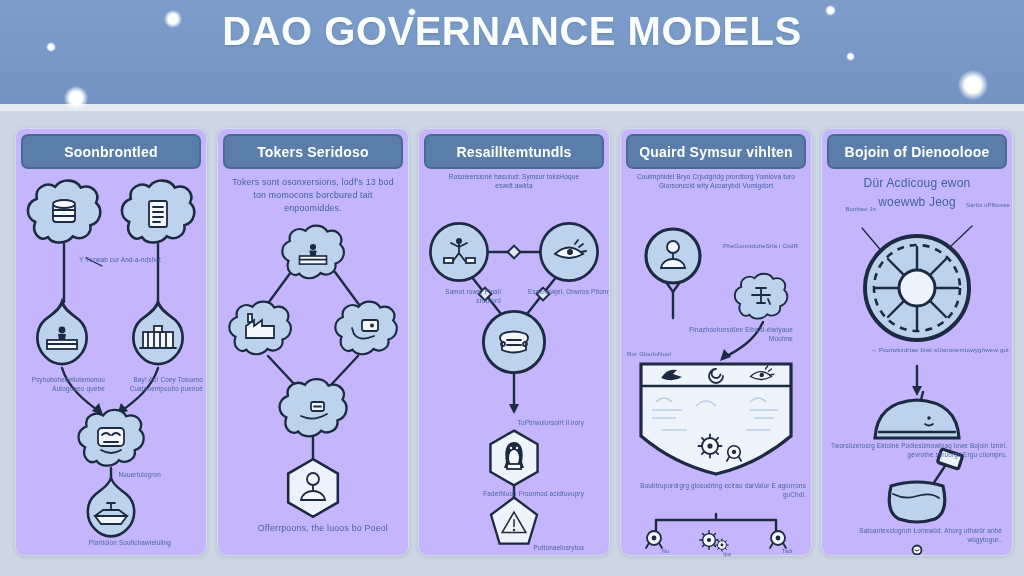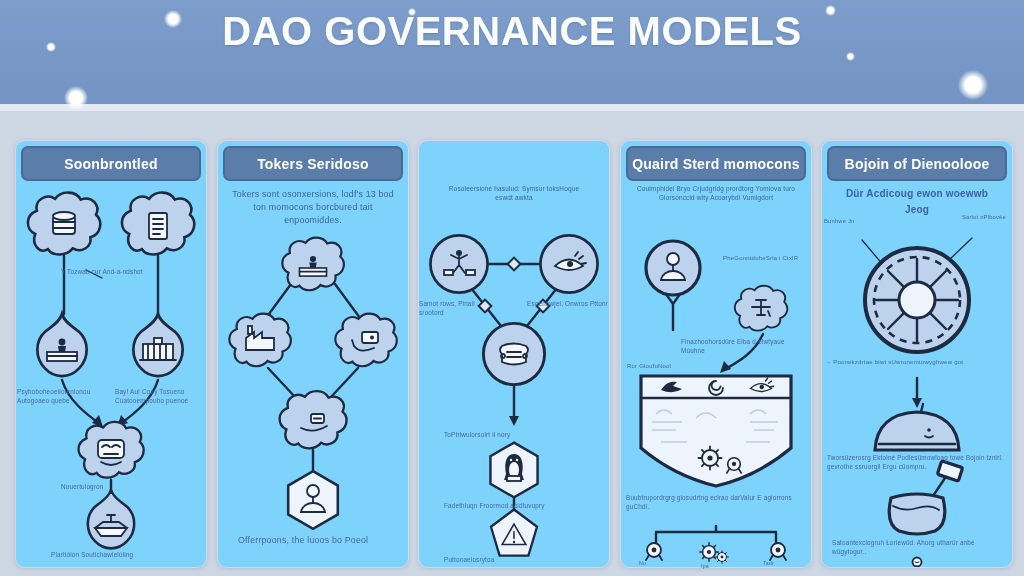--- a/index.html
+++ b/index.html
@@ -7,25 +7,25 @@
   .stage{position:relative;width:1024px;height:452px;background:#cdd6e3;}
 
   
   .band{position:absolute;left:0;top:0;width:1024px;height:104px;background:linear-gradient(180deg,#7d9ecb,#7394c2);}
   .strip{position:absolute;left:0;top:104px;width:1024px;height:7px;background:#e4eaf2;}
   .bokeh{position:absolute;border-radius:50%;background:radial-gradient(circle,#ffffff 0 38%,rgba(255,255,255,0) 72%);}
   .title{position:absolute;top:9px;left:0;width:1024px;text-align:center;color:#fbfdff;font-size:40px;font-weight:bold;letter-spacing:.5px;text-shadow:0 1px 2px rgba(40,60,100,.25);}
   .subtitle{position:absolute;top:60px;left:0;width:1024px;text-align:center;color:#edf3fb;font-size:20px;font-weight:600;letter-spacing:.3px;}
 
   
-  .card{position:absolute;top:140px;width:190px;height:426px;background:#7dd3fc;border:1px solid #d2dbe9;border-radius:10px;box-shadow:0 1px 4px rgba(60,80,120,.18);}
+  .card{position:absolute;top:128px;width:190px;height:426px;background:#c4b5fd;border:1px solid #d2dbe9;border-radius:10px;box-shadow:0 1px 4px rgba(60,80,120,.18);}
   .pill{margin:5px;height:31px;background:#5b7da9;border:2px solid #4a6a94;border-radius:7px;color:#fff;font-weight:bold;font-size:14px;display:flex;align-items:center;justify-content:center;letter-spacing:.2px;white-space:nowrap;}
   .content{position:absolute;top:41px;left:0;right:0;bottom:0;}
   .art{position:absolute;top:0;left:0;}
-  .cap{position:absolute;color:#47659f;font-size:6.3px;line-height:1.35;text-align:left;letter-spacing:.2px;}
+  .cap{position:absolute;color:#47659f;font-size:6.3px;line-height:1.35;text-align:right;letter-spacing:.2px;}
   .intro{position:absolute;color:#3f61a0;text-align:center;letter-spacing:.2px;}
   .big{font-size:8.8px;line-height:1.5;}
   .tiny{font-size:5.2px;}
 
   
   .shp{fill:#bdd2ec;stroke:#1c2a42;stroke-width:3.2px;}
   .shpl{fill:#eef4fb;stroke:#1c2a42;stroke-width:3.2px;}
   .ln{stroke:#1c2a42;stroke-width:2.4px;fill:none;stroke-linecap:round;}
   .lnt{stroke:#1c2a42;stroke-width:1.3px;fill:none;stroke-linecap:round;}
   .ic{stroke:#1c2a42;stroke-width:1.8px;fill:none;stroke-linecap:round;stroke-linejoin:round;}
@@ -242,20 +242,21 @@
         <use href="#i-cup" transform="translate(95,240)"></use>
         <line class="ln" x1="95" y1="268" x2="95" y2="290"></line>
         <use href="#d-hex" transform="translate(95,318) scale(.8)"></use>
         <use href="#i-person" transform="translate(95,318)"></use>
       </svg>
       <div class="cap big" style="top:352px;left:20px;width:150px;">Offerrpoons, the luoos bo Poeol</div>
     </div>
   </div>
 
   <div class="card" style="left:418px;">
+    <div class="pill">Resailltemtundls</div>
     <div class="content">
       <div class="intro" style="top:3px;left:20px;width:150px;font-size:6.4px;line-height:1.4;">Rosoieersioné hasulud: Symsur toksHoque eswdt awkta</div>
       <svg class="art" width="190" height="385" viewBox="0 0 190 385">
         <line class="ln" x1="68" y1="82" x2="122" y2="82"></line>
         <rect class="dm" x="-4.5" y="-4.5" width="9" height="9" transform="translate(95,82) rotate(45)"></rect>
         <line class="ln" x1="52" y1="106" x2="82" y2="144"></line>
         <line class="ln" x1="138" y1="106" x2="108" y2="144"></line>
         <rect class="dm" x="-4.5" y="-4.5" width="9" height="9" transform="translate(66,124) rotate(45)"></rect>
         <rect class="dm" x="-4.5" y="-4.5" width="9" height="9" transform="translate(124,124) rotate(45)"></rect>
         <use href="#d-circle" transform="translate(40,82) scale(.84)"></use>
@@ -274,21 +275,21 @@
       </svg>
       <div class="cap" style="top:118px;left:0px;width:82px;">Samot rows, Pinali srootord</div>
       <div class="cap" style="top:118px;left:108px;width:82px;">Esoenowjel, Onwros Pttonr</div>
       <div class="cap" style="top:249px;left:25px;width:140px;">ToPtriwulorsolrt il nory</div>
       <div class="cap" style="top:320px;left:25px;width:140px;">Fadethluqn Froormod acidtuvupry</div>
       <div class="cap" style="top:374px;left:25px;width:140px;">Puttonaelosrytoa</div>
     </div>
   </div>
 
   <div class="card" style="left:620px;">
-    <div class="pill">Quaird Sterd momocons</div>
+    <div class="pill">Quaird Symsur vihlten</div>
     <div class="content">
       <div class="intro" style="top:3px;left:8px;width:174px;font-size:6.4px;line-height:1.4;">Coulmphidel Bryo Crjudgridg prordtorg Yomiova turo Giorsonccid wity Acoarybdi Vumigdort</div>
       <svg class="art" width="190" height="385" viewBox="0 0 190 385">
         <circle class="shp" cx="52" cy="86" r="27"></circle>
         <path class="ln" d="M45,112 L52,122 L59,112"></path>
         <line class="ln" x1="52" y1="122" x2="52" y2="148"></line>
         <use href="#i-person" transform="translate(52,86)"></use>
         <use href="#d-cloud" transform="translate(140,128) scale(.58)"></use>
         <use href="#i-faucet" transform="translate(140,128)"></use>
         <path class="ln" d="M142,152 C134,170 118,180 102,188"></path>
@@ -315,21 +316,21 @@
       <div class="cap" style="top:312px;left:5px;width:180px;">Buubtrupordrgrg glosudrtng ecirao darValur E agiorrons guChdl.</div>
       <div class="cap tiny" style="top:378px;left:18px;width:30px;">Nu</div>
       <div class="cap tiny" style="top:381px;left:80px;width:30px;">Ipa</div>
       <div class="cap tiny" style="top:378px;left:142px;width:30px;">Tadr</div>
     </div>
   </div>
 
   <div class="card" style="left:821px;">
     <div class="pill">Bojoin of Dienoolooe</div>
     <div class="content">
-      <div class="intro" style="top:4px;left:20px;width:150px;font-size:10px;line-height:1.6;font-weight:bold;">Dür Acdicoug ewon woewwb Jeog</div>
+      <div class="intro" style="top:4px;left:20px;width:150px;font-size:12px;line-height:1.6;">Dür Acdicoug ewon woewwb Jeog</div>
       <svg class="art" width="190" height="385" viewBox="0 0 190 385">
         <line class="lnt" x1="40" y1="58" x2="62" y2="84"></line>
         <line class="lnt" x1="150" y1="56" x2="127" y2="78"></line>
         <g transform="translate(95,118)">
           <circle class="shp" r="52" style="stroke-width:4px"></circle>
           <circle r="43" fill="none" stroke="#1c2a42" stroke-width="2.6" stroke-dasharray="7 6"></circle>
           <g class="ln">
             <line x1="0" y1="-18" x2="0" y2="-41"></line>
               <line x1="12.7" y1="-12.7" x2="29" y2="-29"></line>
             <line x1="18" y1="0" x2="41" y2="0"></line>

